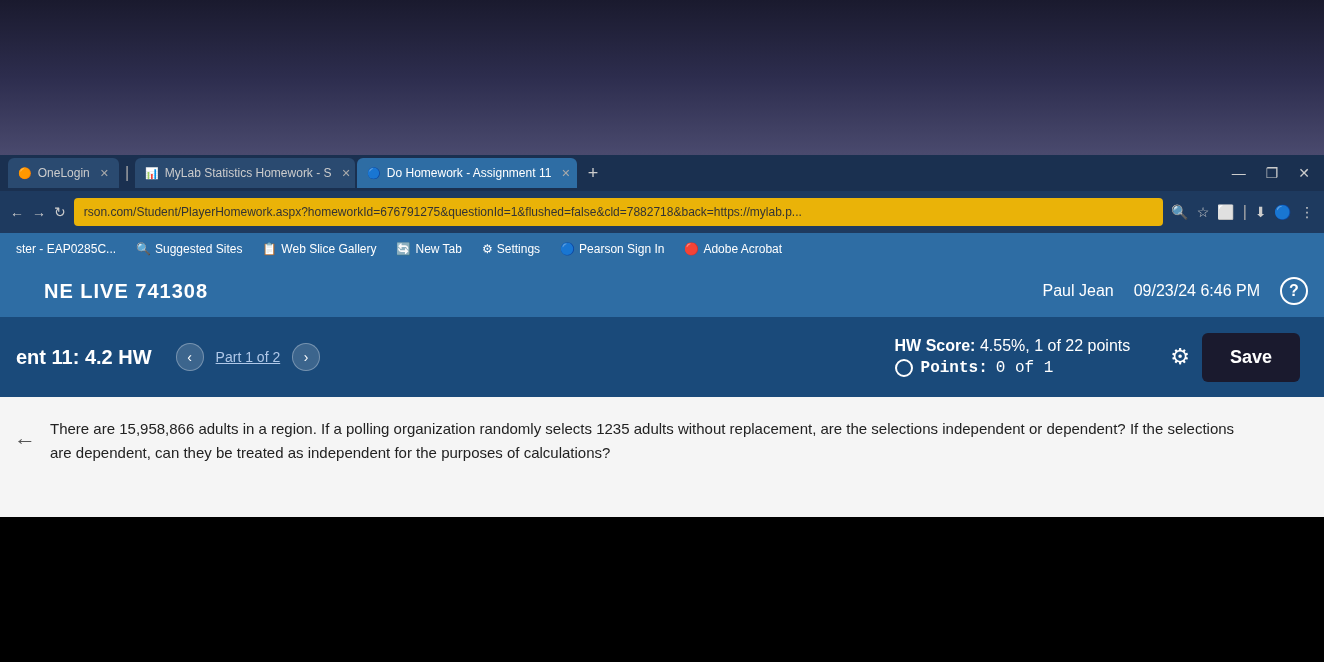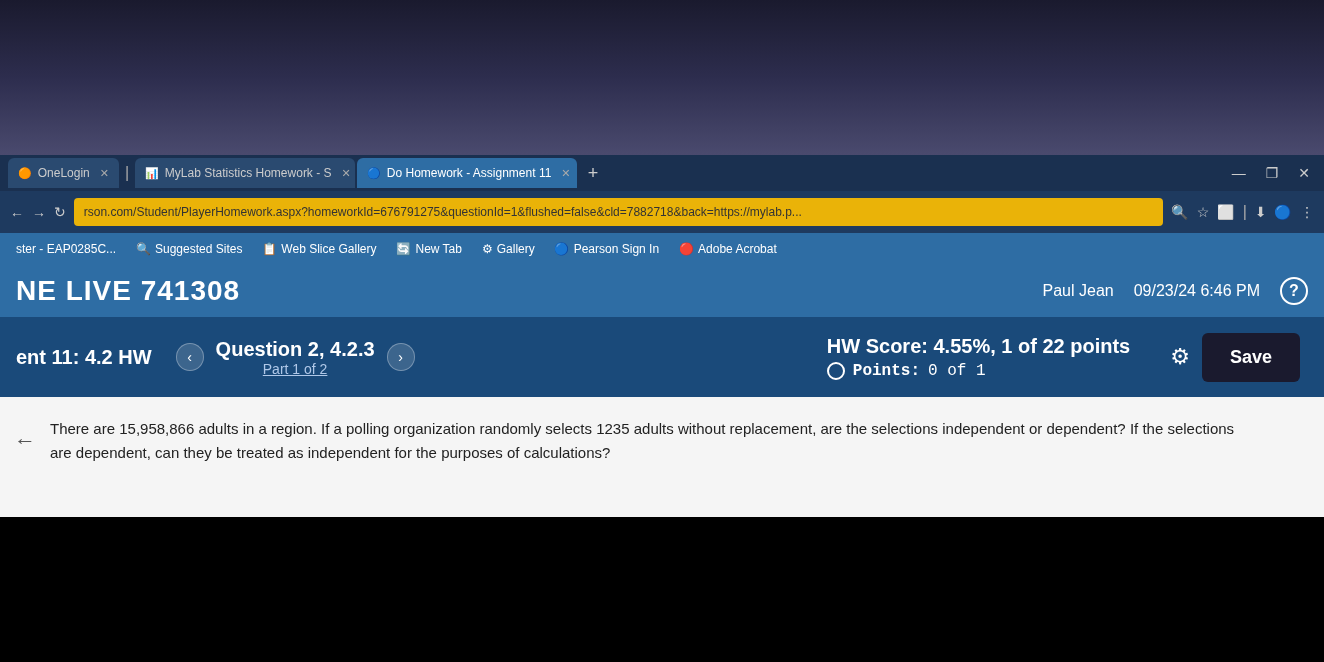--- a/index.html
+++ b/index.html
@@ -148,23 +148,24 @@
       background: #2e6da4;
       color: #fff;
       padding: 6px 16px;
       display: flex;
       align-items: center;
       justify-content: space-between;
       height: 52px;
     }
 
     .live-title {
-      font-size: 28px;
+      font-size: 20px;
       font-weight: bold;
       letter-spacing: 1px;
+      margin-left: 28px;
     }
 
     .live-user-info {
       display: flex;
       align-items: center;
       gap: 20px;
       font-size: 16px;
       text-align: right;
     }
 
@@ -238,22 +239,22 @@
       text-decoration: underline;
     }
 
     .score-section {
       margin-left: auto;
       text-align: left;
       margin-right: 40px;
     }
 
     .hw-score-text {
-      font-size: 20px;
-      font-weight: bold;
+      font-size: 16px;
+      font-weight: normal;
     }
 
     .points-row {
       display: flex;
       align-items: center;
       gap: 8px;
       font-size: 16px;
       margin-top: 4px;
       font-family: Liberation Mono, monospace;
     }
@@ -372,21 +373,21 @@
     <div class="bookmark-item">
       <span>📋</span>
       <span>Web Slice Gallery</span>
     </div>
     <div class="bookmark-item">
       <span>🔄</span>
       <span>New Tab</span>
     </div>
     <div class="bookmark-item">
       <span>⚙</span>
-      <span>Gallery</span>
+      <span>Settings</span>
     </div>
     <div class="bookmark-item">
       <span>🔵</span>
       <span>Pearson Sign In</span>
     </div>
     <div class="bookmark-item">
       <span>🔴</span>
       <span>Adobe Acrobat</span>
     </div>
   </div>
@@ -403,21 +404,20 @@
     </div>
   </div>
 
   <div class="hw-nav-bar">
     <div class="hw-title">ent 11: 4.2 HW</div>
 
     <div class="question-nav">
       <div class="question-nav-top">
         <div class="nav-arrow">‹</div>
         <div>
-          <div class="question-title">Question 2, 4.2.3</div>
           <div class="question-subtitle">Part 1 of 2</div>
         </div>
         <div class="nav-arrow">›</div>
       </div>
     </div>
 
     <div class="score-section">
       <div class="hw-score-text">
         <strong>HW Score:</strong>
         <span>4.55%, 1 of 22 points</span>

